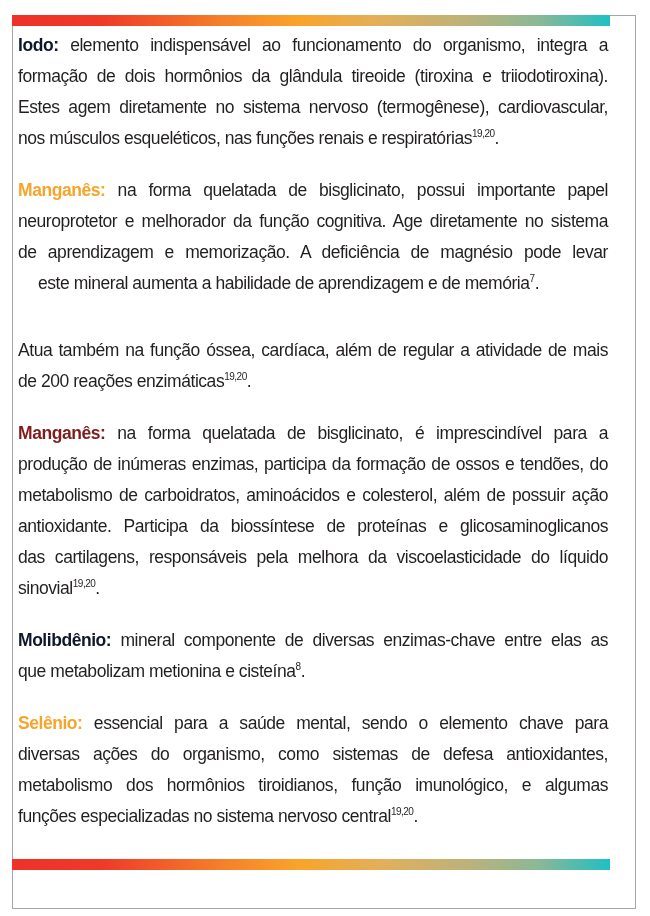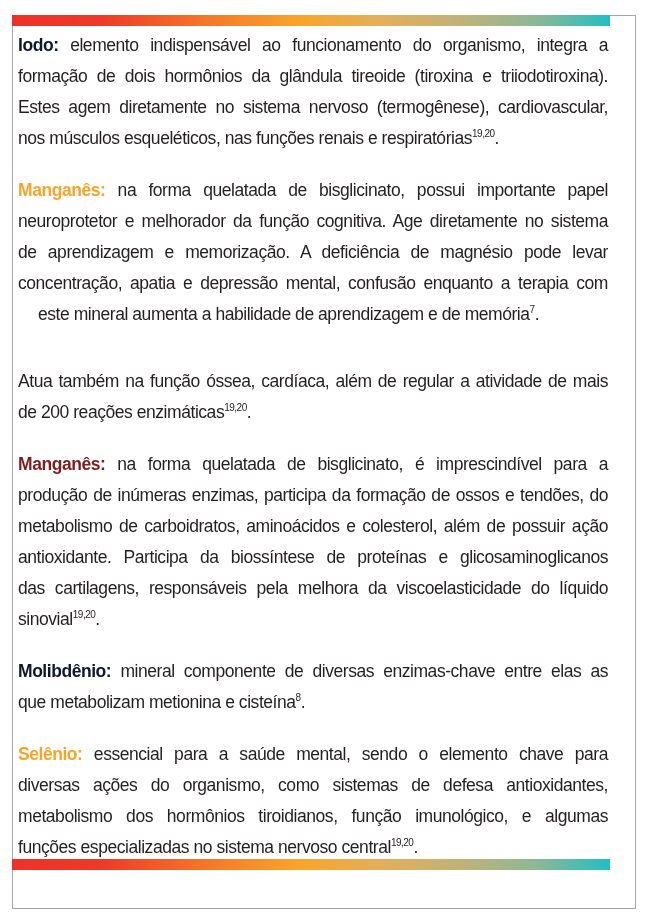--- a/index.html
+++ b/index.html
@@ -41,21 +41,20 @@
     <span class="line" style="display: block; width: 590px;"><span class="head teal">Iodo:</span><span> elemento indispensável ao funcionamento do organismo, integra a</span></span>
     <span class="line" style="display: block; width: 590px;">formação de dois hormônios da glândula tireoide (tiroxina e triiodotiroxina).</span>
     <span class="line" style="display: block; width: 590px;">Estes agem diretamente no sistema nervoso (termogênese), cardiovascular,</span>
     <span class="line last" style="display: block;"><span>nos músculos esqueléticos, nas funções renais e respiratórias</span><sup>19,20</sup><span>.</span></span>
   </div>
 
   <div class="para">
     <span class="line" style="display: block; width: 590px;"><span class="head orange">Manganês:</span><span> na forma quelatada de bisglicinato, possui importante papel</span></span>
     <span class="line" style="display: block; width: 590px;">neuroprotetor e melhorador da função cognitiva. Age diretamente no sistema</span>
     <span class="line" style="display: block; width: 590px;">de aprendizagem e memorização. A deficiência de magnésio pode levar</span>
-    <span class="line" style="display: block; width: 590px;">concentração, apatia e depressão mental, confusão enquanto a terapia com</span>
     <span class="line last" style="display: block; margin-left: 20px;"><span>este mineral aumenta a habilidade de aprendizagem e de memória</span><sup>7</sup><span>.</span></span>
     <span class="line" style="display: block; width: 590px; margin-top: 36px;">Atua também na função óssea, cardíaca, além de regular a atividade de mais</span>
     <span class="line last" style="display: block;"><span>de 200 reações enzimáticas</span><sup>19,20</sup><span>.</span></span>
   </div>
 
   <div class="para">
     <span class="line" style="display: block; width: 590px;"><span class="head red">Manganês:</span><span> na forma quelatada de bisglicinato, é imprescindível para a</span></span>
     <span class="line" style="display: block; width: 590px;">produção de inúmeras enzimas, participa da formação de ossos e tendões, do</span>
     <span class="line" style="display: block; width: 590px;">metabolismo de carboidratos, aminoácidos e colesterol, além de possuir ação</span>
     <span class="line" style="display: block; width: 590px;">antioxidante. Participa da biossíntese de proteínas e glicosaminoglicanos</span>

